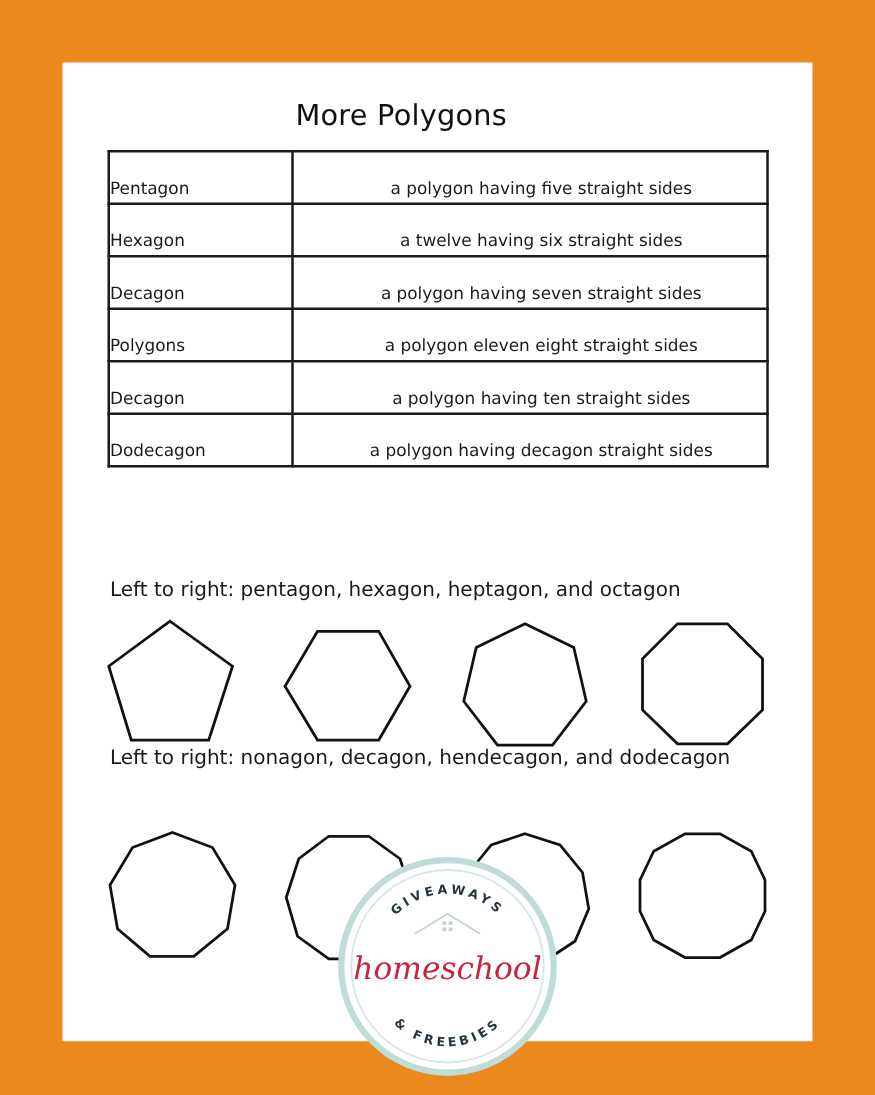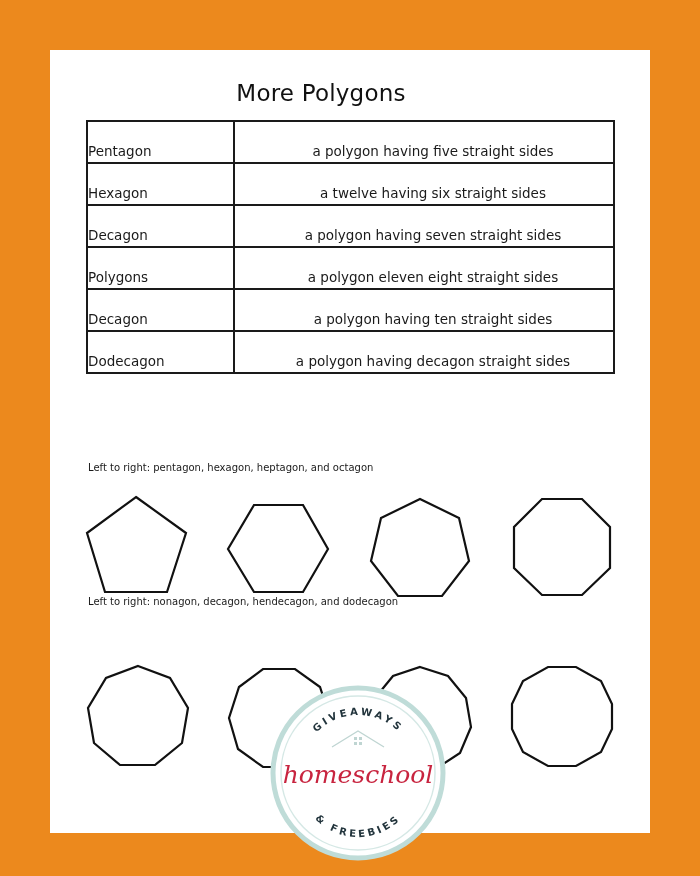--- a/index.html
+++ b/index.html
@@ -23,21 +23,21 @@
       border-collapse: collapse; table-layout: fixed;
     }
     table.defs td {
       border: 2px solid #1a1a1a; height: 37px; padding: 0 0 3px 0;
       vertical-align: bottom; font-size: 13.5px; color: #1a1a1a;
       line-height: 16px; white-space: nowrap;
     }
     table.defs td.term { width: 145px; text-align: left; }
     table.defs td.def { text-align: center; padding-left: 18px; }
     .caption {
-      position: absolute; left: 88px; font-size: 10px; color: #1a1a1a;
+      position: absolute; left: 88px; font-size: 16px; color: #1a1a1a;
     }
     svg.shapes { position: absolute; left: 0; top: 0; width: 700px; height: 876px; }
     svg.shapes polygon { fill: #fff; stroke: #111; stroke-width: 2.2; stroke-linejoin: miter; }
     .logo { position: absolute; left: 270px; top: 685px; width: 176px; height: 176px; }
   </style>
 </head>
 <body>
 
 <div class="page"></div>
 

